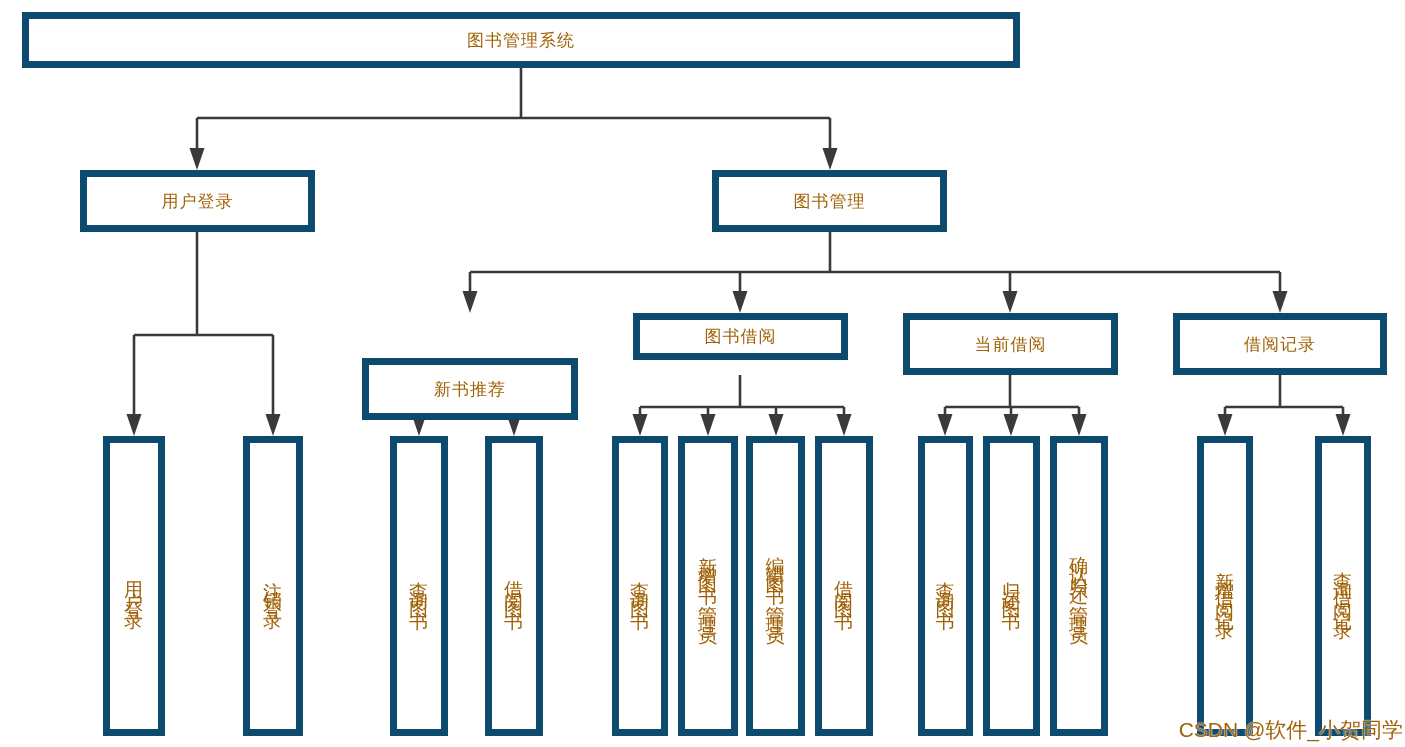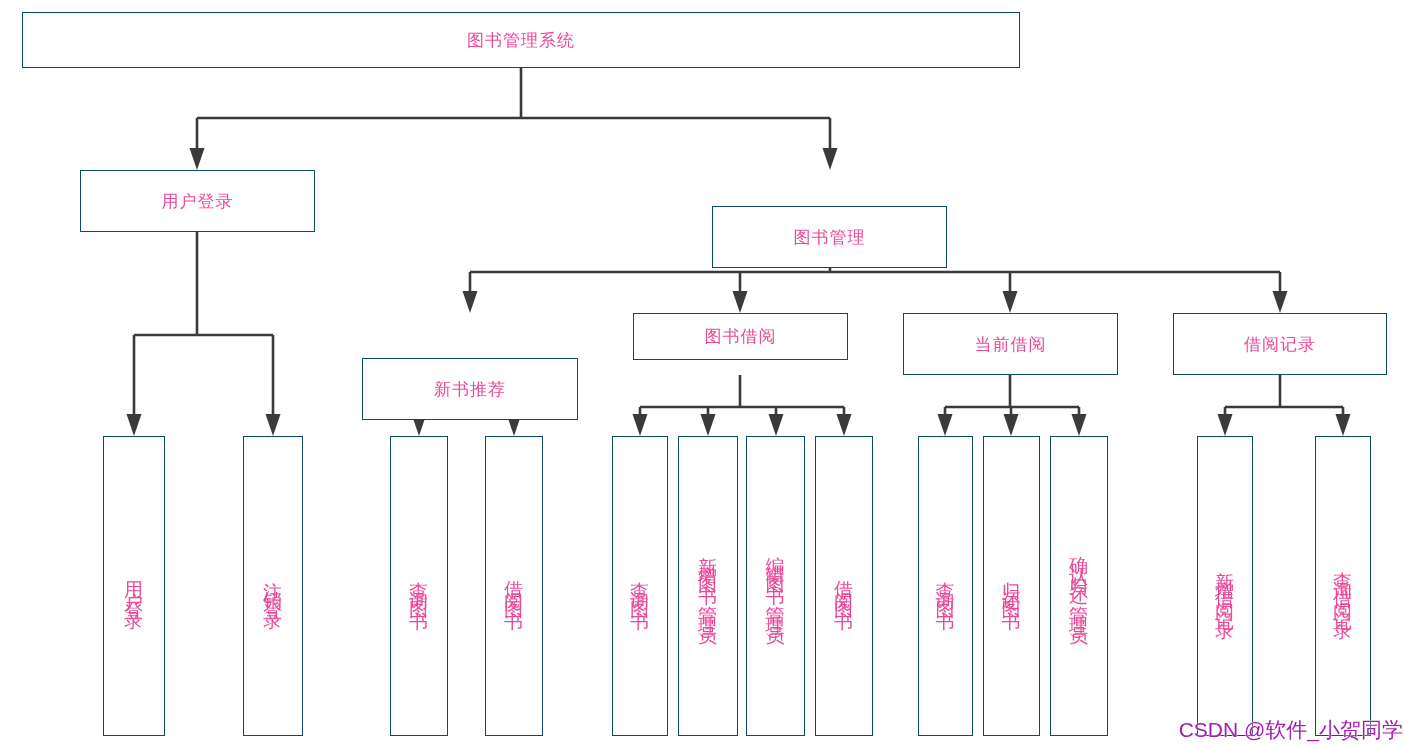--- a/index.html
+++ b/index.html
@@ -9,45 +9,45 @@
     background:#ffffff;
     font-family:"Liberation Sans","DejaVu Sans",sans-serif;
     overflow:hidden;
   }
   #connectors{position:absolute;left:0;top:0;width:1405px;height:747px;}
   #connectors line{stroke:#3a3a3a;stroke-width:2.6;}
   #connectors polygon{fill:#3a3a3a;}
   .node{
     position:absolute;
     background:#ffffff;
-    border:1px solid #0c4a6e;
+    border:7px solid #0c4a6e;
     box-sizing:border-box;
     display:flex;
     align-items:center;
     justify-content:center;
-    color:#ec4899;
+    color:#a16207;
   }
   .hlabel{
     font-size:17px;
     letter-spacing:1px;
     white-space:nowrap;
   }
   .leaf .vlabel{
     writing-mode:vertical-rl;
     text-orientation:mixed;
     font-size:19px;
     letter-spacing:10px;
     line-height:1;
   }
   #watermark{
     position:absolute;
     right:2px;
     top:716px;
     font-size:21px;
-    color:#a21caf;
+    color:#a16207;
     text-shadow:0 0 2px #ffffff,0 0 1px #ffffff;
     white-space:nowrap;
   }
 </style>
 </head>
 <body>
 
 <div id="canvas">
 
   <svg id="connectors" xmlns="http://www.w3.org/2000/svg" width="1405" height="747">
@@ -105,21 +105,21 @@
       <polygon points="1335.5,414 1350.5,414 1343,436"></polygon>
     </svg>
 
   <div class="node" style="left:22px;top:12px;width:998px;height:56px;">
     <span class="hlabel">图书管理系统</span>
   </div>
 
   <div class="node" style="left:80px;top:170px;width:235px;height:62px;">
     <span class="hlabel">用户登录</span>
   </div>
-  <div class="node" style="left:712px;top:170px;width:235px;height:62px;margin-top:36px;">
+  <div class="node" style="left:712px;top:170px;width:235px;height:62px;">
     <span class="hlabel">图书管理</span>
   </div>
 
   <div class="node" style="left:362px;top:313px;width:216px;height:62px;margin-top:45px;">
     <span class="hlabel">新书推荐</span>
   </div>
   <div class="node" style="left:633px;top:313px;width:215px;height:47px;">
     <span class="hlabel">图书借阅</span>
   </div>
   <div class="node" style="left:903px;top:313px;width:215px;height:62px;">

